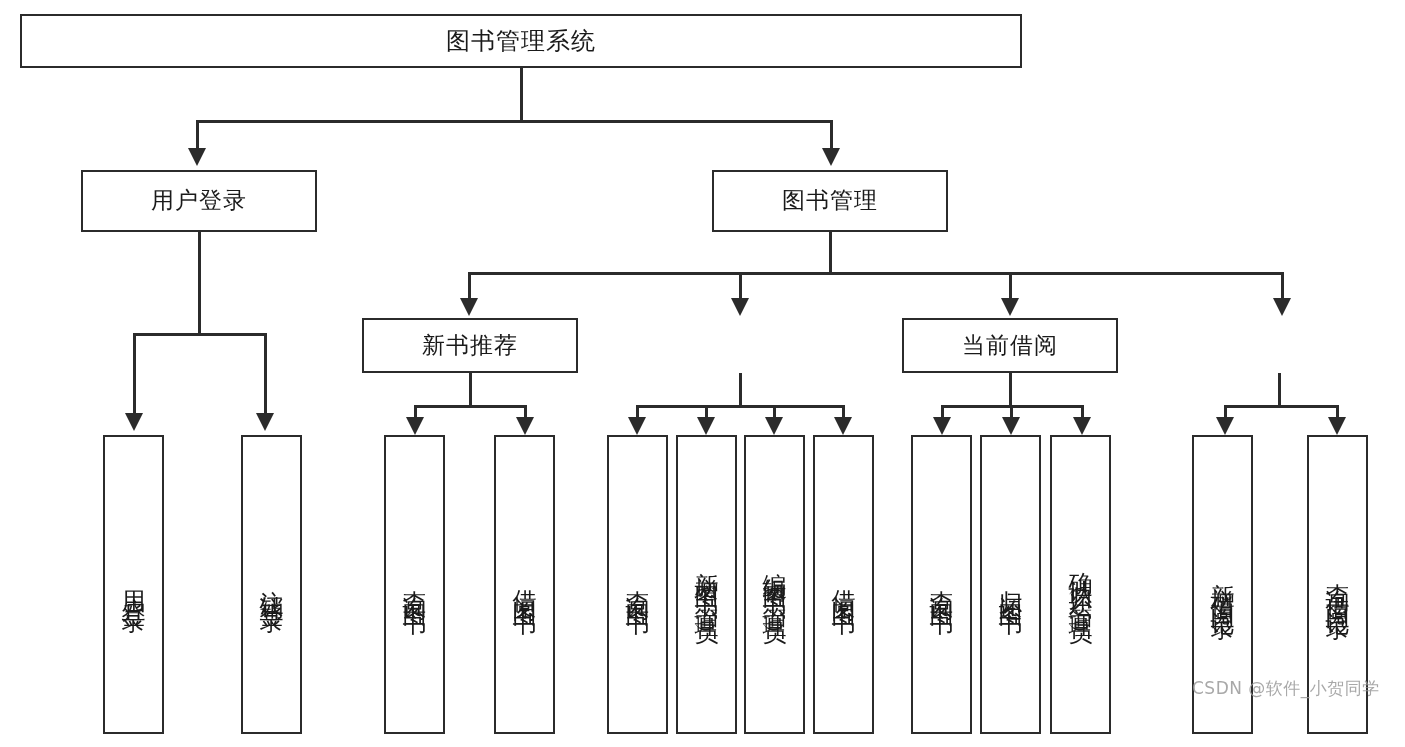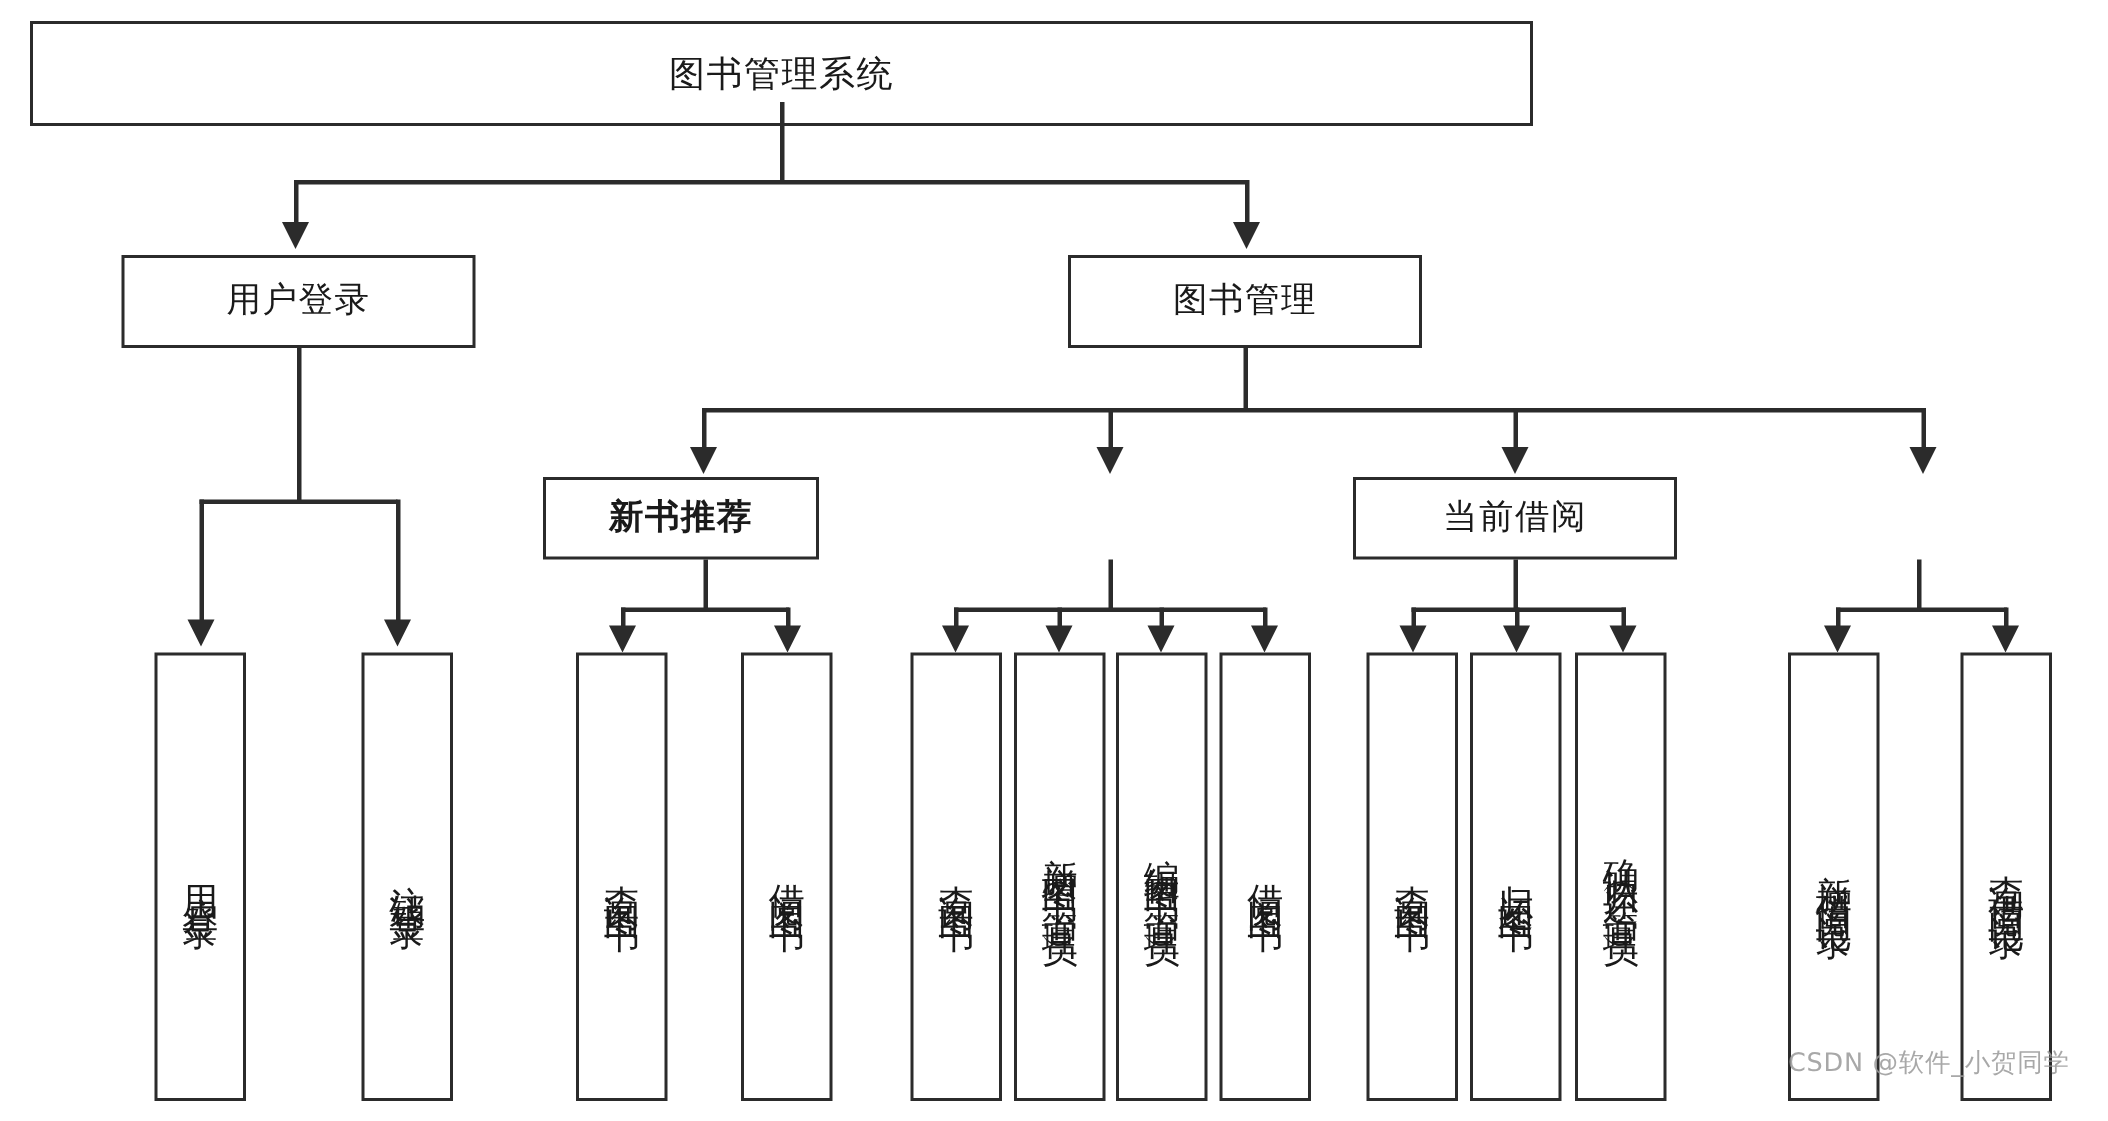--- a/index.html
+++ b/index.html
@@ -80,21 +80,21 @@
     white-space: nowrap;
     letter-spacing: 0.5px;
     opacity: 0.85;
   }
 </style>
 </head>
 <body>
 
 <div id="canvas">
 
-  <div class="node root h" style="left:20px; top:14px; width:1002px; height:70px;">
+  <div class="node root h" style="left:20px; top:14px; width:1002px; height:54px;">
     <span class="label">图书管理系统</span>
   </div>
 
   <div class="ln vert" style="left:520px; top:68px; height:54px;"></div>
 
   <div class="ln horz" style="left:196px; top:120px; width:636px;"></div>
 
   <div class="ln vert" style="left:196px; top:120px; height:30px;"></div>
   <div class="arrow" style="left:188px; top:148px;"></div>
   <div class="ln vert" style="left:830px; top:120px; height:30px;"></div>
@@ -118,21 +118,21 @@
   <div class="ln horz" style="left:468px; top:272px; width:816px;"></div>
   <div class="ln vert" style="left:468px; top:272px; height:28px;"></div>
   <div class="arrow" style="left:460px; top:298px;"></div>
   <div class="ln vert" style="left:739px; top:272px; height:28px;"></div>
   <div class="arrow" style="left:731px; top:298px;"></div>
   <div class="ln vert" style="left:1009px; top:272px; height:28px;"></div>
   <div class="arrow" style="left:1001px; top:298px;"></div>
   <div class="ln vert" style="left:1281px; top:272px; height:28px;"></div>
   <div class="arrow" style="left:1273px; top:298px;"></div>
 
-  <div class="node h" style="left:362px; top:318px; width:184px; height:55px;font-weight:bold;">
+  <div class="node h" style="left:362px; top:318px; width:216px; height:55px;">
     <span class="label">新书推荐</span>
   </div>
   <div class="node h" style="left:902px; top:318px; width:216px; height:55px;">
     <span class="label">当前借阅</span>
   </div>
 
   <div class="ln vert" style="left:469px; top:373px; height:34px;"></div>
   <div class="ln horz" style="left:414px; top:405px; width:112px;"></div>
   <div class="ln vert" style="left:414px; top:405px; height:14px;"></div>
   <div class="arrow" style="left:406px; top:417px;"></div>
@@ -203,15 +203,15 @@
     <span class="label">确认归还（管理员）</span>
   </div>
 
   <div class="node v" style="left:1192px; top:435px; width:61px; height:299px;">
     <span class="label">新增借阅记录</span>
   </div>
   <div class="node v" style="left:1307px; top:435px; width:61px; height:299px;">
     <span class="label">查询借阅记录</span>
   </div>
 
-  <div id="watermark" style="left:1192px; top:677px;margin-top:20px;">CSDN @软件_小贺同学</div>
+  <div id="watermark" style="left:1192px; top:677px;">CSDN @软件_小贺同学</div>
 
 </div>
 
 </body></html>

